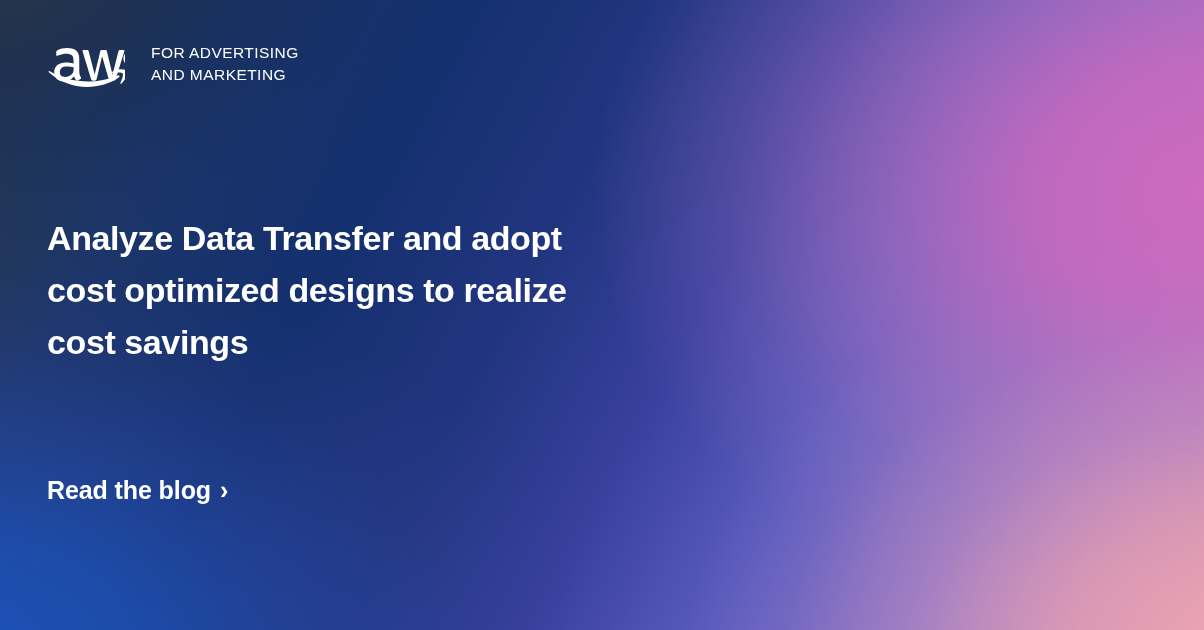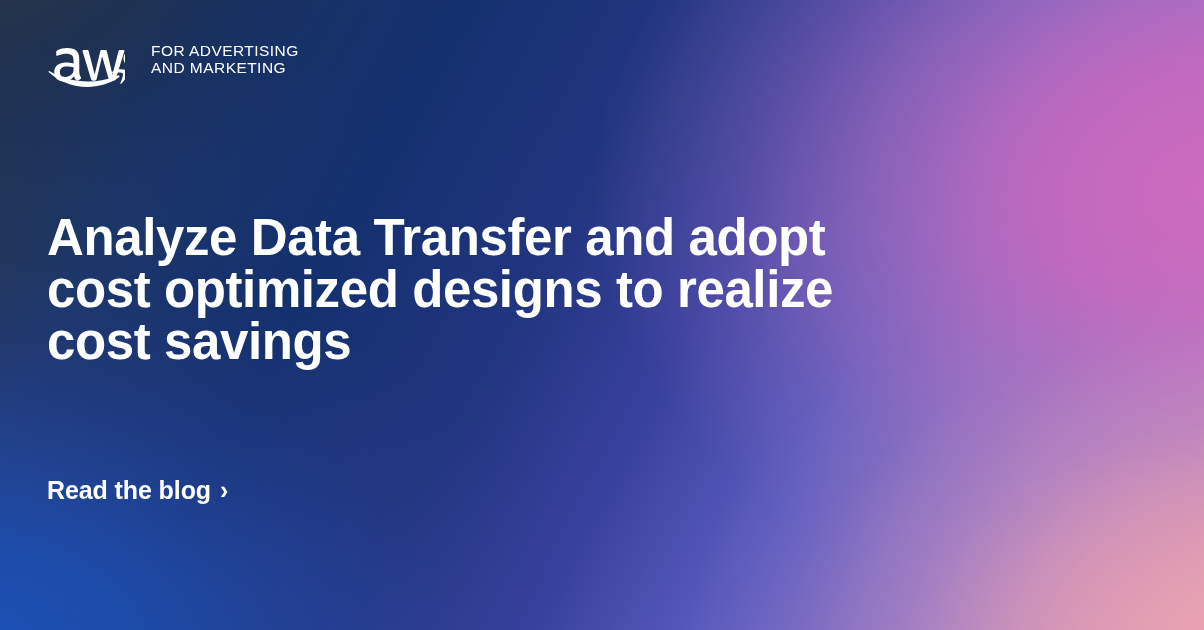--- a/index.html
+++ b/index.html
@@ -100,34 +100,34 @@
     width: 78px;
     height: 52px;
     display: block;
   }
 
   .lockup-text {
     margin-left: 26px;
     margin-top: 6px;
     color: #ffffff;
     font-size: 15.5px;
-    line-height: 17px;
+    line-height: 22px;
     font-weight: 400;
     letter-spacing: 0.45px;
     white-space: pre-line;
   }
 
   
   .headline {
     position: absolute;
     left: 47px;
     top: 212px;
     margin: 0;
     color: #ffffff;
-    font-size: 51px;
+    font-size: 34px;
     line-height: 52px;
     font-weight: 700;
     letter-spacing: -0.4px;
     white-space: pre-line;
     text-rendering: optimizeLegibility;
   }
 
   
   .cta {
     position: absolute;

